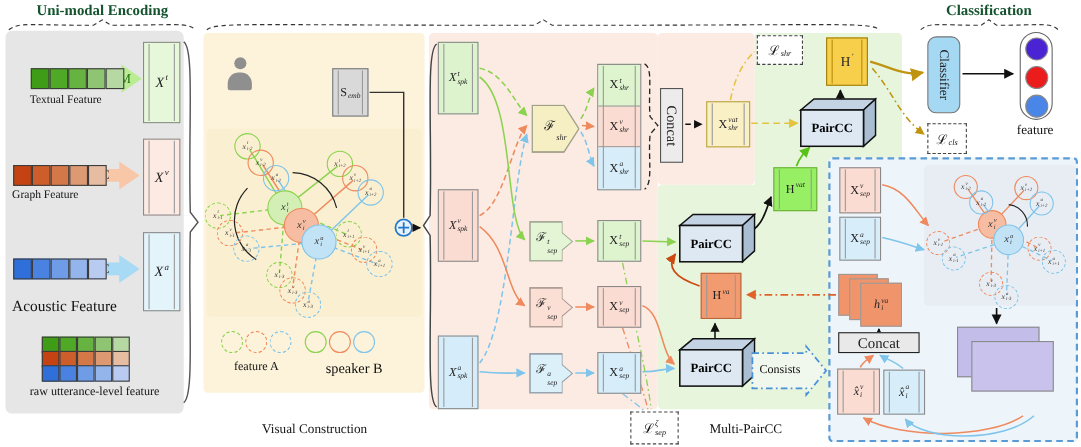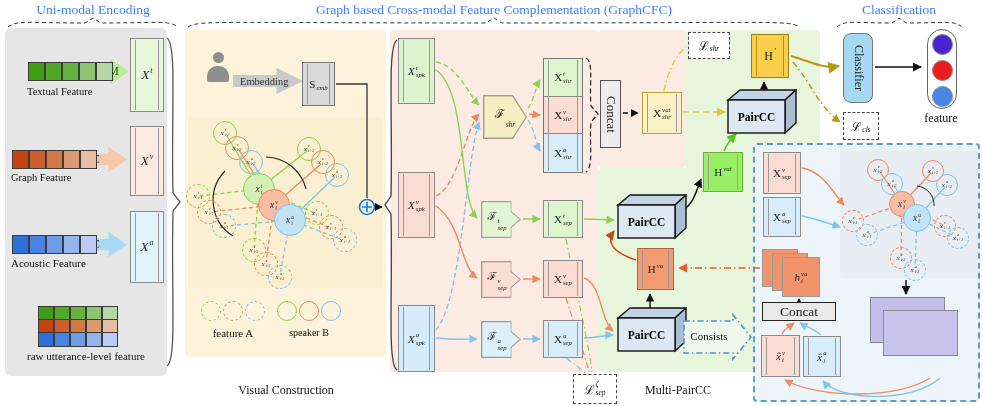--- a/index.html
+++ b/index.html
@@ -1,19 +1,19 @@
 <!DOCTYPE html>
 <html><head>
 <meta charset="utf-8">
 <style>
   html,body{margin:0;padding:0;background:#fff}
   #app{position:relative;width:983px;height:406px;background:#fff;font-family:"Liberation Serif","DejaVu Serif",serif;overflow:hidden}
   .panel{position:absolute;z-index:1;border-radius:4px}
   .abs{position:absolute}
-  .ttl{position:absolute;z-index:2;font-weight:normal;font-size:13.5px;color:#3b82f6;white-space:nowrap;transform:translateX(-50%)}
+  .ttl{position:absolute;z-index:2;font-weight:bold;font-size:13.5px;color:#14532d;white-space:nowrap;transform:translateX(-50%)}
   .cap{position:absolute;z-index:2;font-size:12px;color:#111;white-space:nowrap;transform:translateX(-50%)}
   .box{position:absolute;z-index:4;box-sizing:border-box;border:1.2px solid #8a8a8a;display:flex;align-items:center;justify-content:center;color:#222;font-size:11px}
   .tape::before,.tape::after{content:"";position:absolute;top:1px;bottom:1px;width:1.2px;background:#9a9a9a}
   .tape::before{left:4px}.tape::after{right:4px}
   .gold.tape::before,.gold.tape::after{background:#bb8d0b}
   .mb{font-style:normal}
   .it{font-style:italic}
   .ss{display:inline-flex;flex-direction:column;align-items:flex-start;font-size:62%;line-height:1.05;font-style:italic;vertical-align:-0.45em;margin-left:1px}
   .ss span{display:block;min-height:1em}
   .cells{position:absolute;z-index:4;display:flex}
@@ -45,21 +45,20 @@
   <div class="panel" style="left:185px;top:30px;width:201px;height:327px;background:#fcf3da"></div>
   <div class="panel" style="left:188px;top:117px;width:195px;height:171px;background:#f9ecc9;opacity:.6"></div>
   <div class="panel" style="left:686px;top:30px;width:134px;height:342px;background:#e7f5dd"></div>
   <div class="panel" style="left:598px;top:168px;width:92px;height:204px;background:#e7f5dd"></div>
   <div class="panel" style="left:390px;top:30px;width:208px;height:342px;background:#fcebe3"></div>
   <div class="panel" style="left:598px;top:30px;width:88px;height:138px;background:#fcebe3"></div>
   <div class="panel" style="left:753px;top:143px;width:227px;height:259px;background:#edf5fb;border:2px dashed #5b9bd5;box-sizing:border-box;z-index:2"></div>
   <div class="panel" style="left:840px;top:150px;width:138px;height:128px;background:#e7edf3;z-index:2"></div>
 
   <div class="ttl" style="left:93px;top:2px">Uni-modal Encoding</div>
-  <div class="ttl" style="left:494px;top:2px">Graph based Cross-modal Feature Complementation (GraphCFC)</div>
   <div class="ttl" style="left:899px;top:2px">Classification</div>
   <div class="cap" style="left:286px;top:383px">Visual Construction</div>
   <div class="cap" style="left:678px;top:383px">Multi-PairCC</div>
 
   <div class="cells" style="left:28px;top:62px">
       <div class="cell" style="background: rgb(63, 156, 23);"></div>
       <div class="cell" style="background: rgb(79, 168, 38);"></div>
       <div class="cell" style="background: rgb(102, 179, 65);"></div>
       <div class="cell" style="background: rgb(143, 196, 114);"></div>
       <div class="cell" style="background: rgb(182, 216, 163);"></div>
@@ -105,21 +104,21 @@
   <div class="farrow" style="left:78px;top:230px;width:49px;height:29px;background:#a9daf5;color:#333">
       <span>FC</span>
     </div>
   <div class="box tape" style="left:130px;top:211px;width:34px;height:72px;background:#e4f4fb;font-size:13px">
       <span class="mb it">X</span>
       <span class="ss">
         <span>a</span>
         <span></span>
       </span>
     </div>
-  <div class="cap" style="left:11px;top:257px;font-size:11px;transform:none">Acoustic Feature</div>
+  <div class="cap" style="left:11px;top:272px;font-size:14px;transform:none">Acoustic Feature</div>
 
   <div class="cells raw" style="left:38px;top:306px">
       <div class="cell" style="background: rgb(63, 156, 23);"></div>
       <div class="cell" style="background: rgb(79, 168, 38);"></div>
       <div class="cell" style="background: rgb(102, 179, 65);"></div>
       <div class="cell" style="background: rgb(143, 196, 114);"></div>
       <div class="cell" style="background: rgb(182, 216, 163);"></div>
     </div>
   <div class="cells raw" style="left:38px;top:319px">
       <div class="cell" style="background: rgb(197, 67, 18);"></div>
@@ -132,23 +131,20 @@
       <div class="cell" style="background: rgb(47, 111, 217);"></div>
       <div class="cell" style="background: rgb(74, 130, 225);"></div>
       <div class="cell" style="background: rgb(111, 156, 231);"></div>
       <div class="cell" style="background: rgb(148, 180, 236);"></div>
       <div class="cell" style="background: rgb(186, 203, 241);"></div>
     </div>
   <div class="cap" style="left:86px;top:350px;font-size:11px">raw utterance-level feature</div>
 
   <div class="person-head" style="left:213px;top:52px"></div>
   <div class="person-body" style="left:207px;top:66px"></div>
-  <div class="farrow" style="left:233px;top:66px;width:70px;height:30px;background:#c9c9c9;color:#333;font-size:10.5px">
-      <span>Embedding</span>
-    </div>
   <div class="box tape" style="left:302px;top:62px;width:33px;height:44px;background:#d9d9d9;border-color:#777;font-size:11px">
       <span class="mb">S</span>
       <span class="ss">
         <span></span>
         <span>emb</span>
       </span>
     </div>
 
   <div class="gnodes">
       <div class="gnode m-t fill big" style="left: 243px; top: 173px; height: 32px; width: 32px;">
@@ -279,21 +275,21 @@
       </div>
     </div>
 
   <div class="gnode m-t dash" style="left:201px;top:301px;width:20px;height:20px;z-index:5"></div>
   <div class="gnode m-v dash" style="left:223px;top:301px;width:20px;height:20px;z-index:5"></div>
   <div class="gnode m-a dash" style="left:245px;top:301px;width:20px;height:20px;z-index:5"></div>
   <div class="gnode m-t" style="left:277px;top:301px;width:20px;height:20px;z-index:5"></div>
   <div class="gnode m-v" style="left:299px;top:301px;width:20px;height:20px;z-index:5"></div>
   <div class="gnode m-a" style="left:321px;top:301px;width:20px;height:20px;z-index:5"></div>
   <div class="cap" style="left:233px;top:327px;font-size:11px">feature A</div>
-  <div class="cap" style="left:309px;top:327px;font-size:10px">speaker B</div>
+  <div class="cap" style="left:322px;top:327px;font-size:13px">speaker B</div>
 
   <div class="box tape" style="left:398px;top:38px;width:37px;height:66px;background:#ddf3cd">
       <span class="mb it">X</span>
       <span class="ss">
         <span>t</span>
         <span>spk</span>
       </span>
     </div>
   <div class="box tape" style="left:398px;top:172px;width:37px;height:66px;background:#fbdcd2">
       <span class="mb it">X</span>

